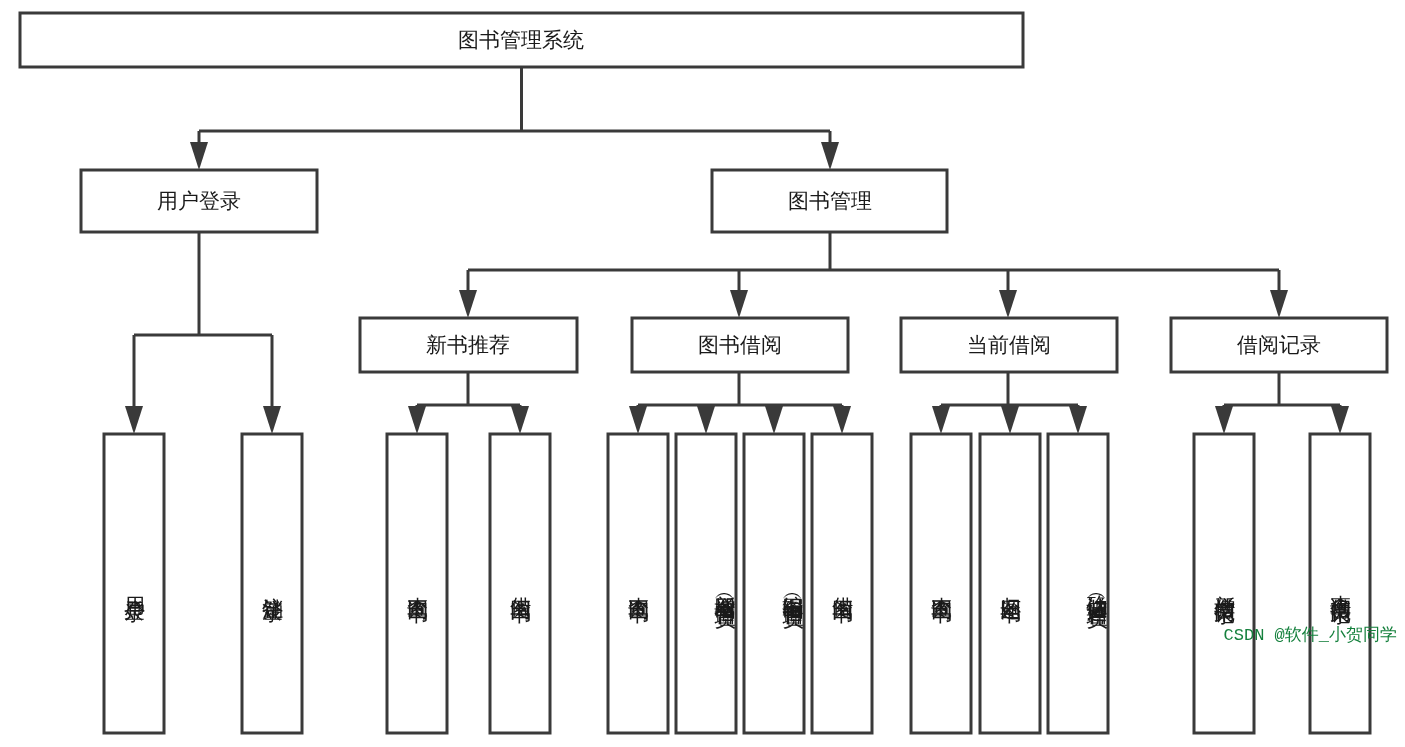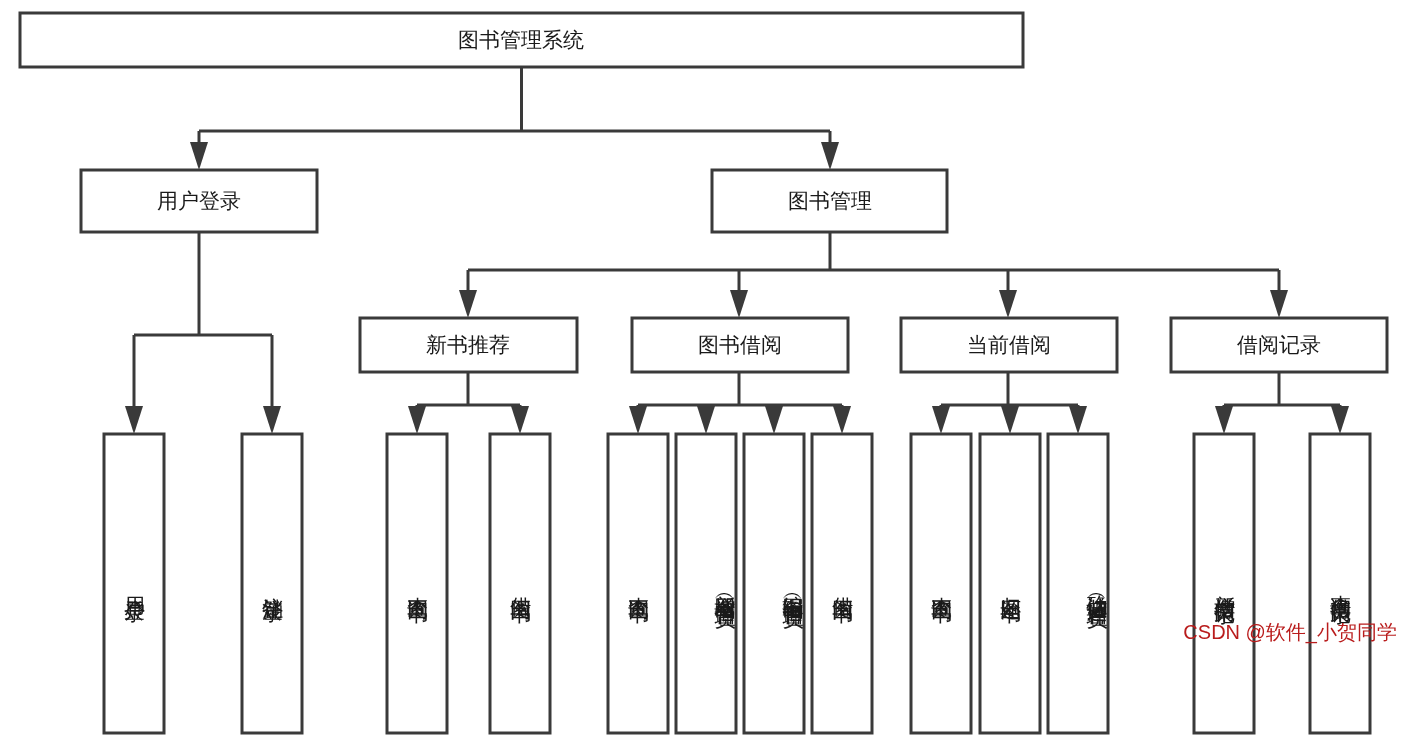--- a/index.html
+++ b/index.html
@@ -59,23 +59,23 @@
     color: #1a1a1a;
     letter-spacing: 2px;
     text-align: center;
     white-space: nowrap;
     pointer-events: none;
   }
   .watermark {
     position: absolute;
     right: 8px;
     bottom: 4px;
-    font-family: Liberation Sans, sans-serif;
-    font-size: 20px;
-    color: #b91c1c;
+    font-family: Liberation Mono, monospace;
+    font-size: 17px;
+    color: #15803d;
     white-space: nowrap;
     pointer-events: none;
   }
 </style>
 </head>
 <body>
 
 <div id="diagram-root">
 
   <svg class="diagram-svg" viewBox="0 0 1405 747">

